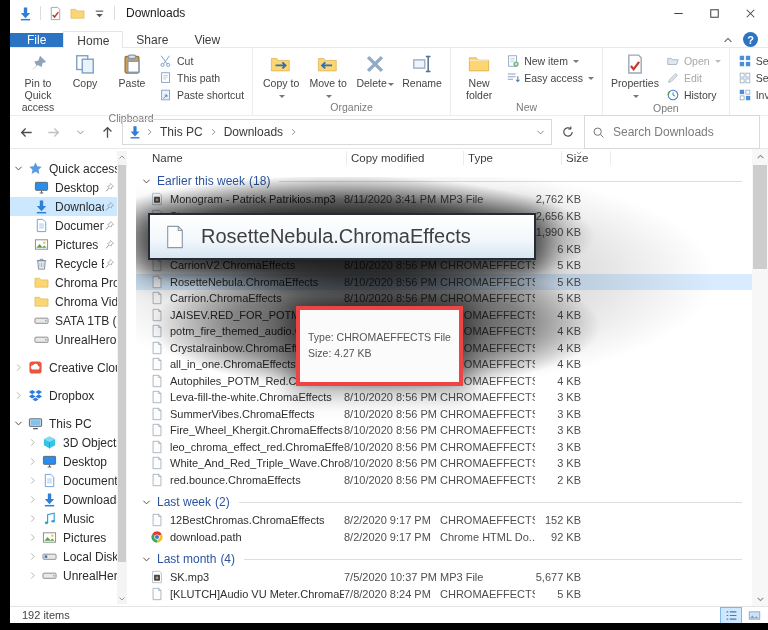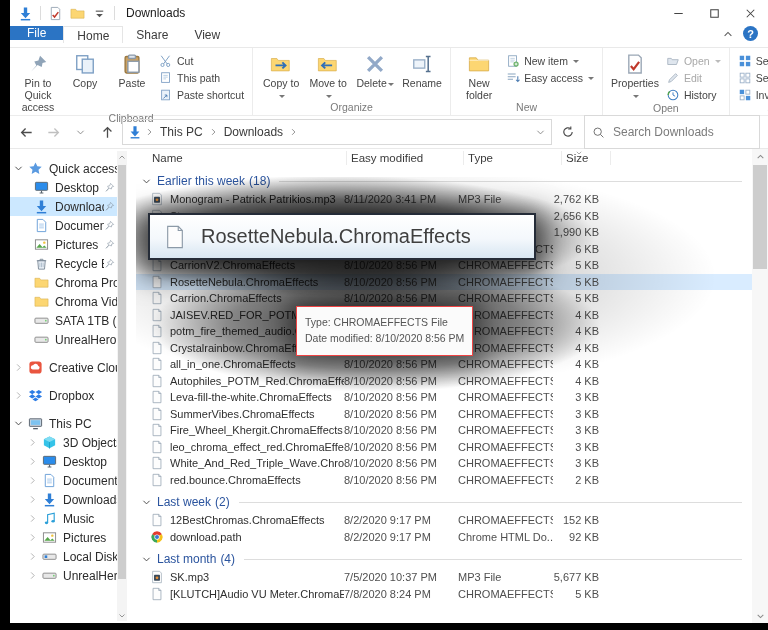--- a/index.html
+++ b/index.html
@@ -12,21 +12,21 @@
   .titlebar{height:26px;display:flex;align-items:center;font-size:12px;color:#222;flex:none}
   .qat{display:flex;align-items:center;padding-left:8px;gap:7px}
   .qat .ic{width:15px;height:15px}
   .tsep{width:1px;height:14px;background:#dcdcdc}
   .ttl{margin-left:4px;color:#1b1b1b}
   .win-controls{margin-left:auto;display:flex}
   .win-btn{width:36px;height:24px;display:flex;align-items:center;justify-content:center}
   .win-btn .ic{width:15px;height:15px}
 
   
-  .tabs-row{height:21px;display:flex;align-items:flex-start;border-bottom:1px solid #e9e9e9;flex:none;position:relative}
+  .tabs-row{height:21px;display:flex;align-items:flex-end;border-bottom:1px solid #e9e9e9;flex:none;position:relative}
   .tab{padding:2px 13px 0;font-size:12px;color:#3c3c3c;display:flex;align-items:center}
   .tab-file{background:#2b74c4;color:#fff;padding:0 17px}
   .tab-active{background:#fff;border:1px solid #e5e5e5;border-bottom:none;margin-bottom:-1px}
   .tabs-right{margin-left:auto;display:flex;align-items:center;gap:9px;padding-right:10px}
   .collapse-ic{width:12px;height:12px}
   .help-ic{width:15px;height:15px;border-radius:50%;background:#2b74c4;color:#fff;font-size:11px;font-weight:bold;display:flex;align-items:center;justify-content:center}
 
   
   .ribbon{height:67px;border-bottom:1px solid #ececec;display:flex;flex:none;background:#fff}
   .rgroup{display:flex;flex-direction:column;border-right:1px solid #ececec;padding:0 2px}
@@ -87,30 +87,30 @@
   .rows{position:relative}
   .group-header{height:20px;margin-top:4px;display:flex;align-items:center;font-size:12px;color:#2b549e}
   .group-header .gch{width:11px;height:11px;margin-left:5px}
   .group-header .gl{margin-left:5px}
   .group-header .gc{margin-left:4px}
   .group-header .gline{flex:1;border-top:1px solid #ddd;margin:0 10px 0 9px}
   .frow{height:16.5px;display:flex;align-items:center;font-size:11px;color:#2f2f2f}
   .frow.sel{background:#d9ecff}
   .fic{width:14px;height:14px;margin-left:14px}
   .fn{margin-left:6px;width:174px;white-space:nowrap;overflow:hidden;flex:none}
-  .fd{width:114px;color:#4f4f4f;flex:none;white-space:nowrap;overflow:hidden}
+  .fd{width:96px;color:#4f4f4f;flex:none;white-space:nowrap;overflow:hidden}
   .ft{width:95px;color:#4f4f4f;flex:none;white-space:nowrap;overflow:hidden}
   .fs{width:46px;text-align:right;color:#4f4f4f;flex:none;white-space:nowrap}
 
   
   .smudge{position:absolute;left:-12px;top:28px;width:630px;height:305px;pointer-events:none;z-index:3;background:
     radial-gradient(ellipse 350px 82px at 212px 59px, rgba(0,0,0,0.92) 0%, rgba(0,0,0,0.55) 45%, rgba(0,0,0,0) 74%),
     radial-gradient(ellipse 300px 88px at 252px 149px, rgba(0,0,0,0.8) 0%, rgba(0,0,0,0.4) 50%, rgba(0,0,0,0) 75%),
     radial-gradient(ellipse 430px 150px at 270px 100px, rgba(0,0,0,0.3) 0%, rgba(0,0,0,0) 75%)}
-  .tooltip{position:absolute;left:160px;top:157px;z-index:4;background:#fbfbfb;border:1px solid #ef4444;padding:8px 8px;font-size:10.5px;line-height:1.5;color:#555;white-space:nowrap;box-shadow:0 0 22px 8px rgba(0,0,0,0.35)}
+  .tooltip{position:absolute;left:160px;top:157px;z-index:4;background:#fbfbfb;border:4px solid #ef4444;padding:20px 8px;font-size:10.5px;line-height:1.5;color:#555;white-space:nowrap;box-shadow:0 0 22px 8px rgba(0,0,0,0.35)}
   .dragbox{position:absolute;left:12px;top:64px;width:372px;height:43px;z-index:5;border:2px solid #252c38;background:linear-gradient(180deg,#ffffff 0%,#f4f8fc 55%,#d8e6f2 100%);display:flex;align-items:center;padding-left:12px;gap:13px;box-shadow:0 8px 26px 8px rgba(0,0,0,0.55)}
   .dragbox .ic{width:26px;height:32px}
   .dragname{font-size:20px;color:#3f3f3f;white-space:nowrap}
 
   
   .vscroll{width:16px;flex:none;background:#f7f7f7;position:relative}
   .vs-btn{position:absolute;left:0;width:16px;height:14px;display:flex;align-items:center;justify-content:center}
   .vs-btn svg{width:9px;height:9px}
   .vs-thumb{position:absolute;left:1px;right:1px;top:16px;height:104px;background:#cdcdcd}
 
@@ -793,21 +793,21 @@
             <svg viewBox="0 0 16 16">
               <path d="M3 5l5 5 5-5" fill="none" stroke="#8a8a8a" stroke-width="1.8"></path>
             </svg>
           </span>
       </div>
     </div>
 
     <div class="filelist">
       <div class="cols-header">
         <span class="chc ch-name">Name</span>
-        <span class="chc ch-date">Easy modified</span>
+        <span class="chc ch-date">Copy modified</span>
         <span class="chc ch-type">Type</span>
         <span class="chc ch-size">Size</span>
         <span class="sort-caret">
             <svg viewBox="0 0 16 16">
               <path d="M3.5 5.5L8 10l4.5-4.5" fill="none" stroke="#8a8a8a" stroke-width="1.4"></path>
             </svg>
           </span>
       </div>
       <div class="rows" id="file-rows">
           <div class="group-header">
@@ -1110,21 +1110,21 @@
             <span class="fd">7/8/2020 8:24 PM</span>
             <span class="ft">CHROMAEFFECTS...</span>
             <span class="fs">5 KB</span>
           </div>
         </div>
 
       <div class="smudge"></div>
 
       <div class="tooltip">
         <div>Type: CHROMAEFFECTS File</div>
-        <div>Date modified: 8/10/2020 8:56 PM</div>
+        <div>Size: 4.27 KB</div>
       </div>
 
       <div class="dragbox">
         <span class="ic">
             <svg viewBox="0 0 16 16">
               <path d="M3.5 1.5H10l2.5 2.5v10.5H3.5z" fill="#fdfdfd" stroke="#8c9aa8" stroke-width="0.7"></path>
               <path d="M10 1.5V4h2.5" fill="none" stroke="#8c9aa8" stroke-width="0.7"></path>
             </svg>
           </span>
         <span class="dragname">RosetteNebula.ChromaEffects</span>
@@ -1139,13 +1139,33 @@
         </span>
       <span class="vs-thumb"></span>
       <span class="vs-btn" style="bottom:0">
           <svg viewBox="0 0 16 16">
             <path d="M3 5l5 5 5-5" fill="none" stroke="#8a8a8a" stroke-width="1.8"></path>
           </svg>
         </span>
     </div>
   </div>
 
+  <div class="statusbar">
+    <span>192 items</span>
+    <span class="sb-views">
+      <span class="view-btn sel">
+          <span>
+            <svg viewBox="0 0 16 16">
+              <path d="M2 3.5h2M2 8h2M2 12.5h2M6 3.5h8M6 8h8M6 12.5h8" stroke="#4a7ab0" stroke-width="1.4"></path>
+            </svg>
+          </span>
+        </span>
+      <span class="view-btn">
+          <span>
+            <svg viewBox="0 0 16 16">
+              <rect x="1.5" y="3.5" width="13" height="9" fill="#cfe2f3" stroke="#7d9fc4"></rect>
+              <path d="M2.5 11.5l3-3.5 2.5 3 2-2 3 2.5z" fill="#7d9fc4"></path>
+            </svg>
+          </span>
+        </span>
+    </span>
+  </div>
 </div>
 
 </body></html>

